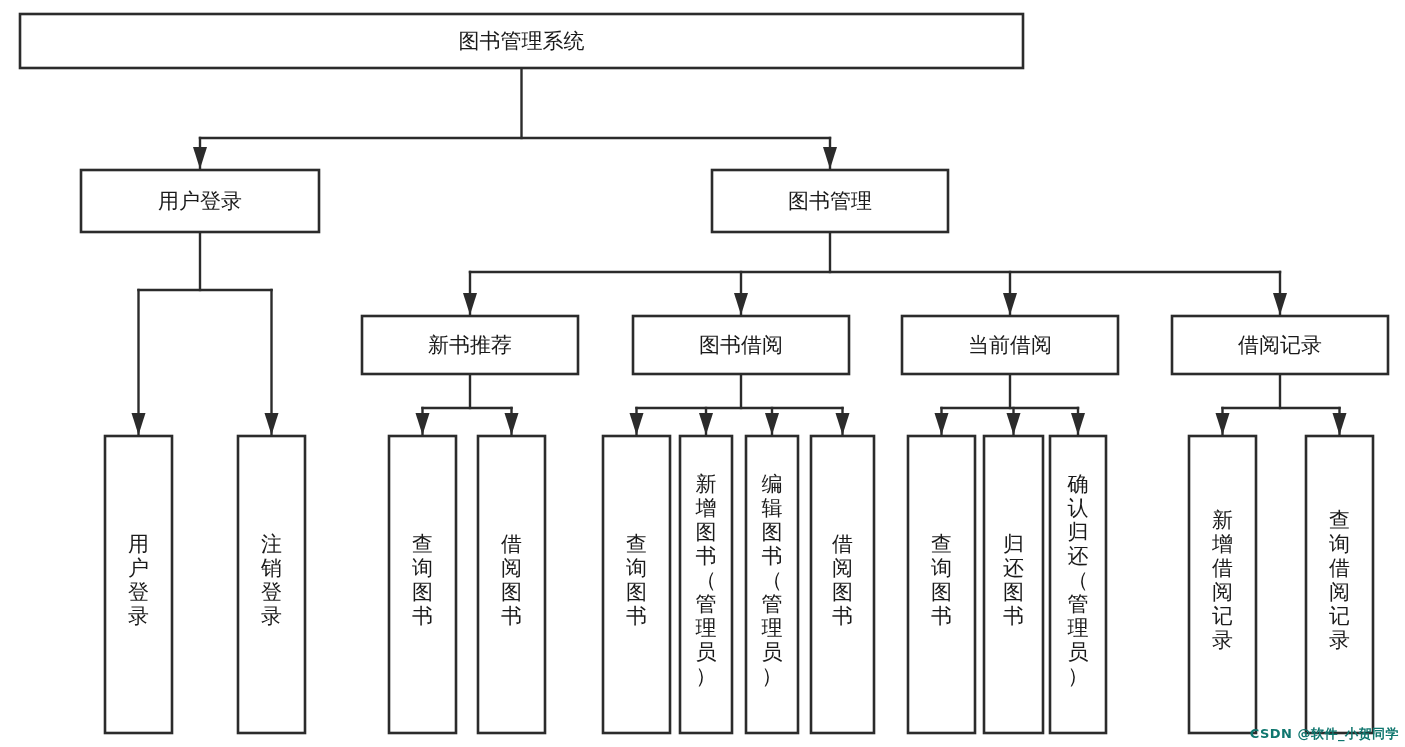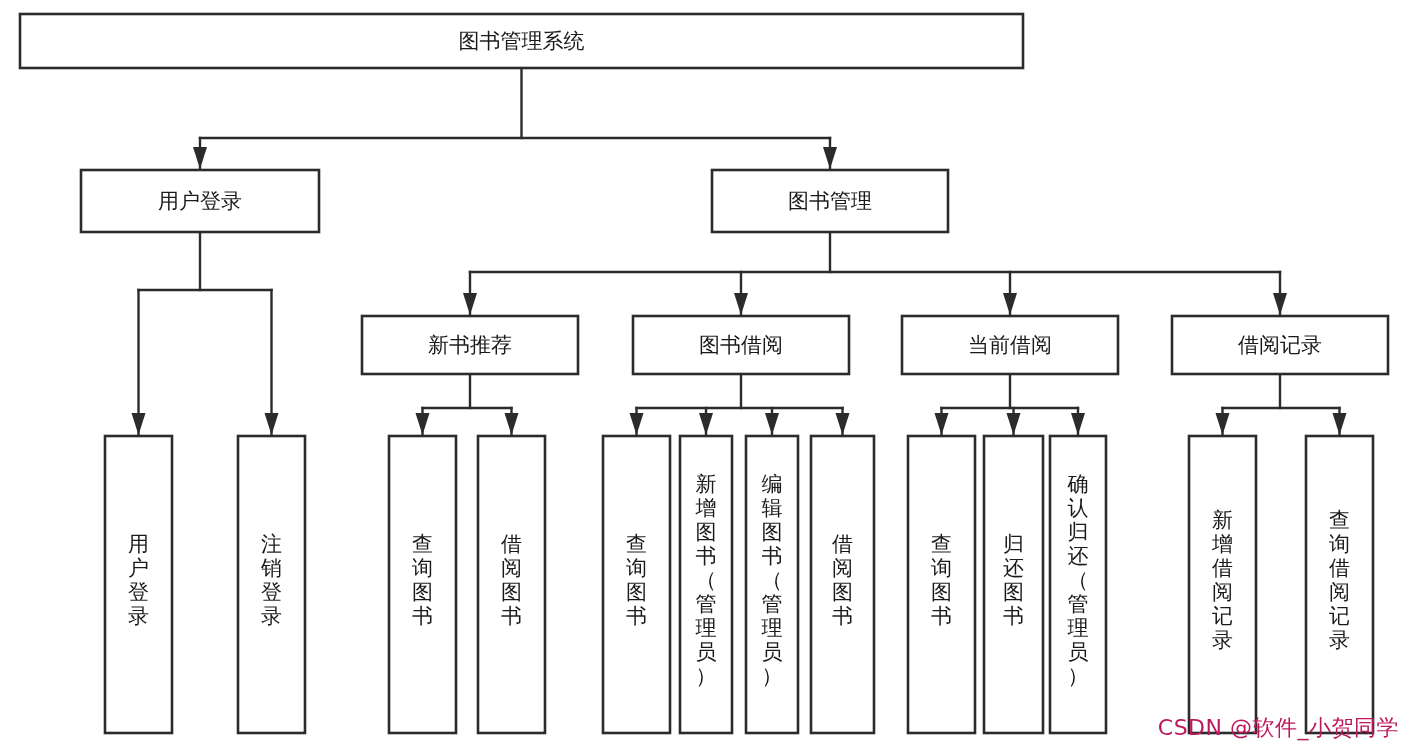--- a/index.html
+++ b/index.html
@@ -53,24 +53,25 @@
     fill: #1a1a1a;
     font-family: "DejaVu Sans", "Liberation Sans", sans-serif;
     font-size: 21px;
     text-anchor: middle;
   }
   .watermark-text {
     position: absolute;
     right: 6px;
     bottom: 4px;
     font-family: "DejaVu Sans", "Liberation Sans", sans-serif;
-    font-size: 22px;
-    color: #be185d;
+    font-size: 13px;
+    color: #0f766e;
     white-space: nowrap;
     letter-spacing: 0.5px;
+    font-weight: bold;
   }
 </style>
 </head>
 <body>
 
 <div id="diagram-root">
   <svg class="diagram-canvas" viewBox="0 0 1405 747">
     <g id="connectors">
         <line x1="521.5" y1="68" x2="521.5" y2="138" class="connector"></line>
         <line x1="200" y1="138" x2="830" y2="138" class="connector"></line>

